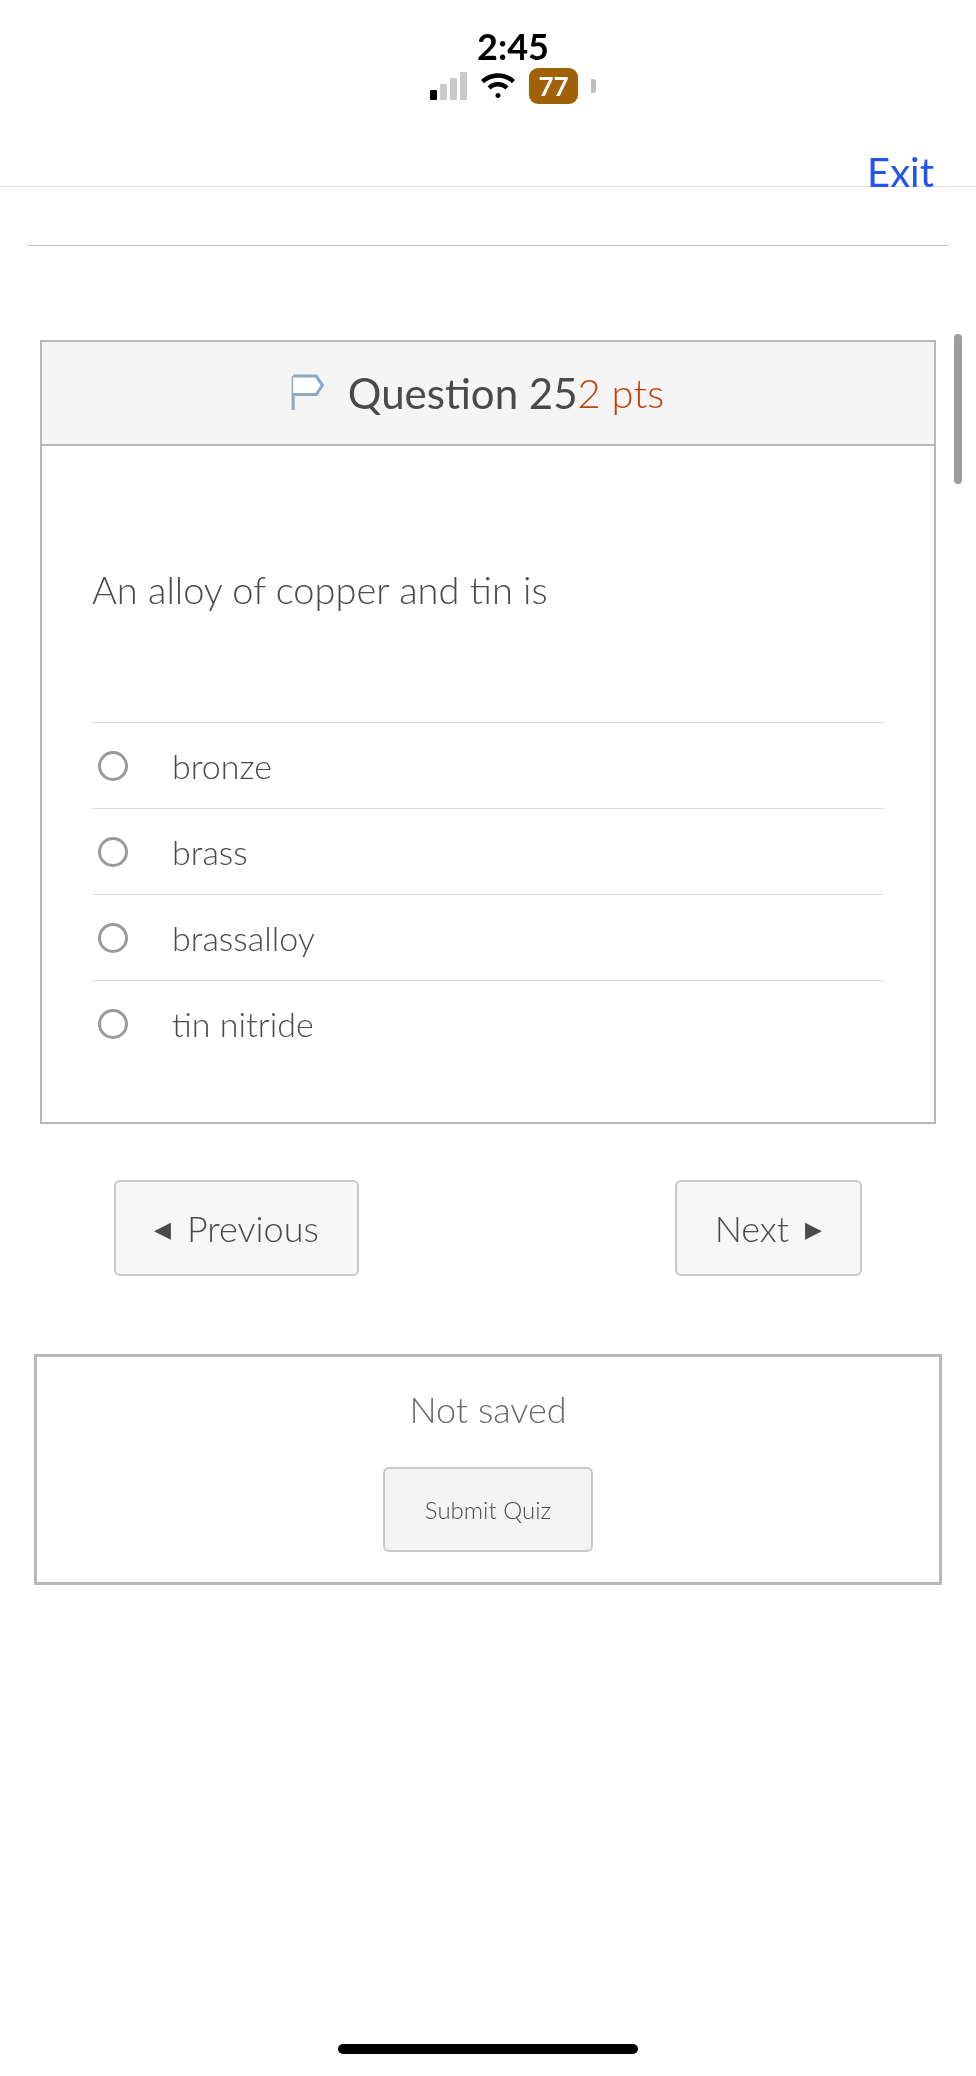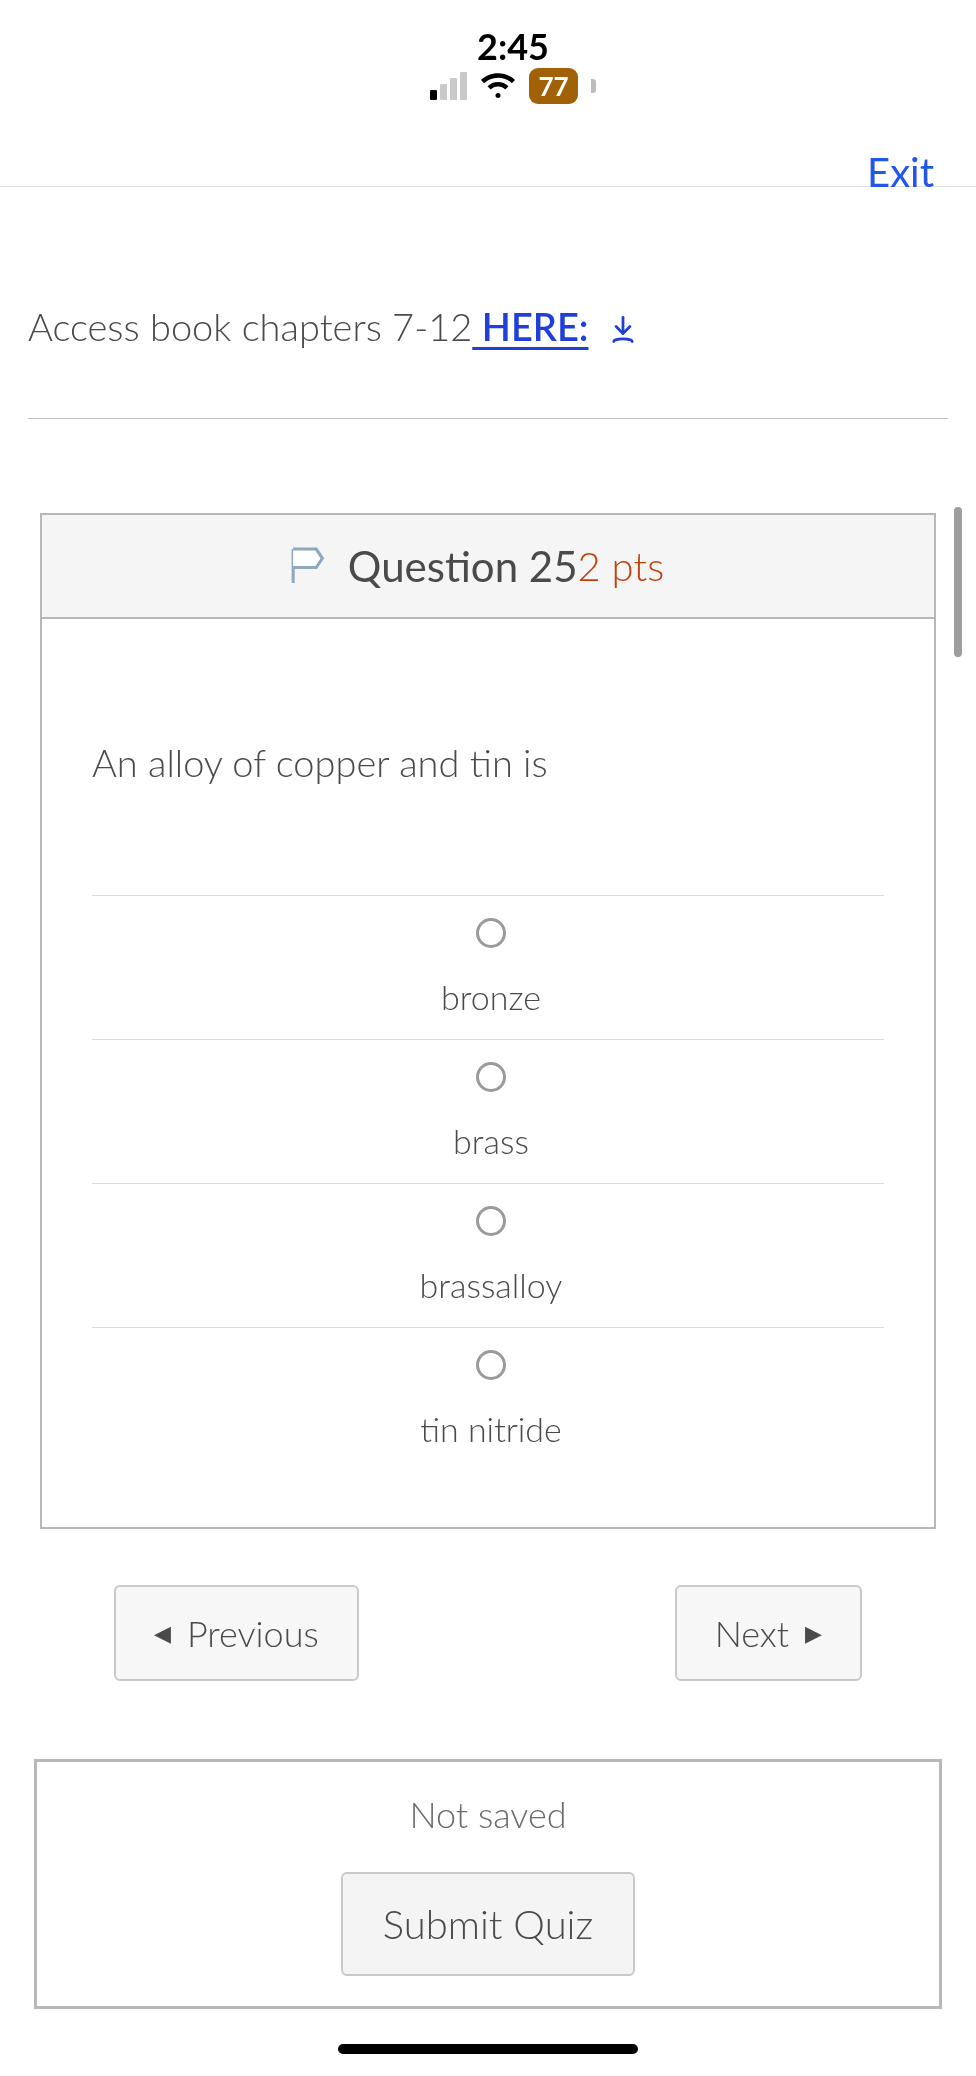--- a/index.html
+++ b/index.html
@@ -76,24 +76,24 @@
   .q-left{display:flex;align-items:center;gap:22px}
   .flag-icon{width:38px;height:40px;color:#8ea8c0;stroke:#8ea8c0}
   .q-title{font-size:42px;color:#4a4a4a;font-weight:400}
   .q-pts{font-size:40px;color:#c2410c;font-weight:300}
 
   .question-body{padding: 120px 50px 56px 50px; border-radius: 29px;}
   .q-prompt{font-size:38px;color:#4a4a4a;font-weight:300;margin-bottom:110px;}
 
   .answer-list{}
   .answer-row{
-    display:flex;align-items:center;gap:28px;
+    display:flex;align-items:center;gap:44px;
     padding:22px 0 22px 6px;
     border-top:1px solid #d9d9d9;
-    font-size:34px;color:#4a4a4a;font-weight:300;flex-direction:column;
+    font-size:34px;color:#4a4a4a;font-weight:300;
   }
   .answer-row:last-child{border-bottom:none}
   .answer-row:first-child{border-top:1px solid #d9d9d9}
   .radio{
     width:30px;height:30px;border:3px solid #9a9a9a;border-radius:50%;
     flex-shrink:0;
   }
 
   
   .nav-buttons{display:flex;justify-content:space-between;margin:56px 86px 0 86px}
@@ -107,21 +107,21 @@
   
   .submit-bar{
     border:3px solid #b8b8b8;margin:78px 6px 0 6px;
     display:flex;justify-content:flex-end;align-items:center;gap:36px;
     padding:30px 34px;
     flex-direction:column;
   }
   .not-saved{font-size:36px;color:#6a6a6a;font-weight:300}
   .submit-btn{
     border:2px solid #c9c9c9;background:#f4f4f4;border-radius:6px;
-    padding:26px 40px;font-size:40px;color:#4a4a4a;font-weight:300;
+    padding:26px 40px;font-size:24px;color:#4a4a4a;font-weight:300;
   }
 
   
   .home-indicator{
     position:absolute;bottom:22px;left:50%;transform:translateX(-50%);
     width:300px;height:10px;background:#000;border-radius:6px;
   }
 </style>
 </head>
 <body>
@@ -144,30 +144,20 @@
     <div class="battery-tip"></div>
   </div>
 </div>
 
 <div class="nav-header">
   <div class="nav-exit">Exit</div>
 </div>
 
 <div class="content">
 
-  <div class="resource-block">
-    <span>Access book chapters 7-12</span><span class="link"> HERE:</span>
-    <span class="dl-icon">
-      <svg width="28" height="30" viewBox="0 0 24 26" fill="none" stroke="#1f3fd8" stroke-width="2.4" stroke-linecap="round" stroke-linejoin="round">
-        <path d="M12 2 v14"></path>
-          <path d="M6 10 l6 6 6-6"></path>
-          <path d="M4 23 c0-3 16-3 16 0"></path>
-      </svg>
-    </span>
-  </div>
 
 
   <hr class="divider">
 
   <div class="question-wrap">
     <div class="scroll-indicator"></div>
     <div class="question-card">
       <div class="question-header">
         <div class="q-left">
           <svg class="flag-icon" viewBox="0 0 24 26" fill="none" stroke="#8ea8c0" stroke-width="2">

